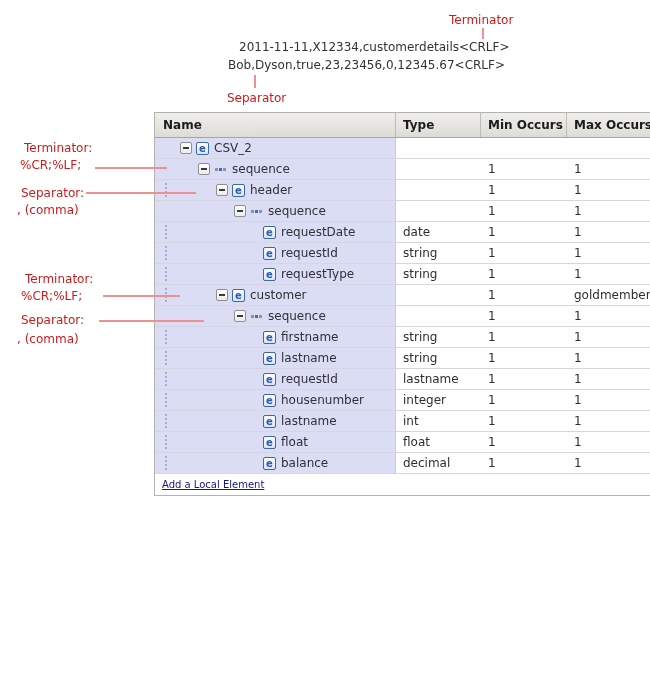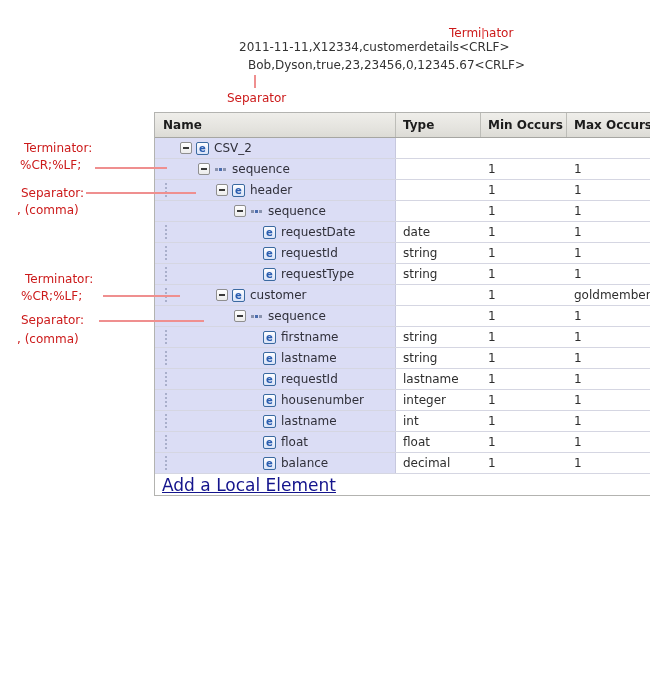--- a/index.html
+++ b/index.html
@@ -52,31 +52,31 @@
     font-size:10px; font-weight:bold; line-height:11px; text-align:center; margin-right:5px;
   }
   .seq-icon { flex:0 0 auto; width:13px; height:13px; display:flex; align-items:center;
     justify-content:center; gap:1px; margin-right:5px; }
   .seq-icon i { display:block; width:3px; height:3px; }
   .seq-icon i:nth-child(1), .seq-icon i:nth-child(3) { background:#8a93ad; }
   .seq-icon i:nth-child(2) { background:#4a6cae; }
   .tree-label { color:#30303a; }
 
   .footer-row { display:flex; align-items:center; height:21px; background:#ffffff; padding-left:7px; }
-  .footer-row a { color:#14148c; text-decoration:underline; font-size:17px; cursor:pointer; }
+  .footer-row a { color:#14148c; text-decoration:underline; font-size:10px; cursor:pointer; }
 </style>
 </head>
 <body>
 
 <div class="page">
 
-  <div class="abs red-label" style="left:449px; top:26px;">Terminator</div>
+  <div class="abs red-label" style="left:449px; top:13px;">Terminator</div>
   <div class="vline" style="left:482px; top:28px; height:11px;"></div>
   <div class="abs sample-line" style="left:239px; top:40px;">2011-11-11,X12334,customerdetails&lt;CRLF&gt;</div>
-  <div class="abs sample-line" style="left:228px; top:58px;margin-left:20px;">Bob,Dyson,true,23,23456,0,12345.67&lt;CRLF&gt;</div>
+  <div class="abs sample-line" style="left:228px; top:58px;">Bob,Dyson,true,23,23456,0,12345.67&lt;CRLF&gt;</div>
   <div class="vline" style="left:254px; top:75px; height:13px;"></div>
   <div class="abs red-label" style="left:227px; top:91px;">Separator</div>
 
   <div class="abs red-label" style="left:24px; top:141px;">Terminator:</div>
   <div class="abs red-label" style="left:20px; top:158px;">%CR;%LF;</div>
   <div class="hline" style="left:95px; top:167px; width:72px;"></div>
 
   <div class="abs red-label" style="left:21px; top:186px;">Separator:</div>
   <div class="hline" style="left:86px; top:192px; width:110px;"></div>
   <div class="abs red-label" style="left:17px; top:203px;">, (comma)</div>

